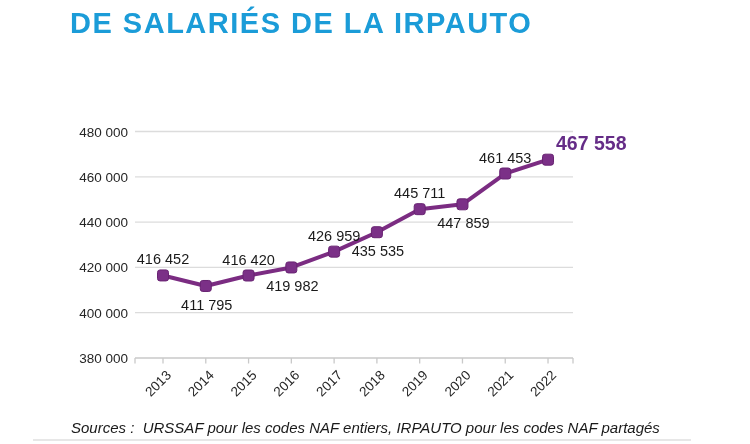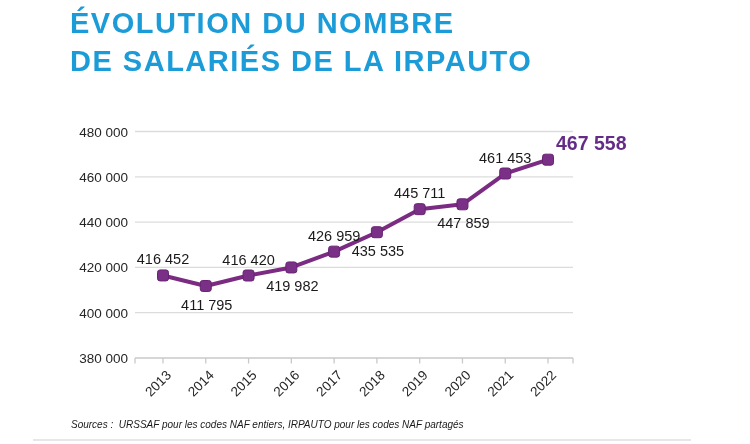--- a/index.html
+++ b/index.html
@@ -26,37 +26,36 @@
     left: 0; top: 100px;
     width: 750px; height: 312px;
   }
   svg text {
     font-family: "Liberation Sans", "DejaVu Sans", sans-serif;
   }
   .sources {
     position: absolute;
     left: 71px; top: 419px;
     margin: 0;
-    font-size: 10px;
+    font-size: 15px;
     font-style: italic;
     color: #1A1A1A;
     white-space: pre-wrap;
   }
   .bottom-divider {
     position: absolute;
     left: 33px; top: 439px;
     width: 658px; height: 2px;
     background: #E7E7E7;
   }
 </style>
 </head>
 <body>
 
 <h1 class="title">
-  <span>ÉVOLUTION DU NOMBRE</span>
   <span>DE SALARIÉS DE LA IRPAUTO</span>
 </h1>
 
 <div class="chart-wrap">
   <svg width="750" height="312" viewBox="0 0 750 312" xmlns="http://www.w3.org/2000/svg">
       <line x1="135" y1="258" x2="573" y2="258" stroke="#C9C9C9" stroke-width="1.3"></line>
       <text x="128" y="263" text-anchor="end" font-size="13.5" fill="#262626">380 000</text>
       <line x1="135" y1="212.7" x2="573" y2="212.7" stroke="#DCDCDC" stroke-width="1.3"></line>
       <text x="128" y="217.7" text-anchor="end" font-size="13.5" fill="#262626">400 000</text>
       <line x1="135" y1="167.39999999999998" x2="573" y2="167.39999999999998" stroke="#DCDCDC" stroke-width="1.3"></line>

